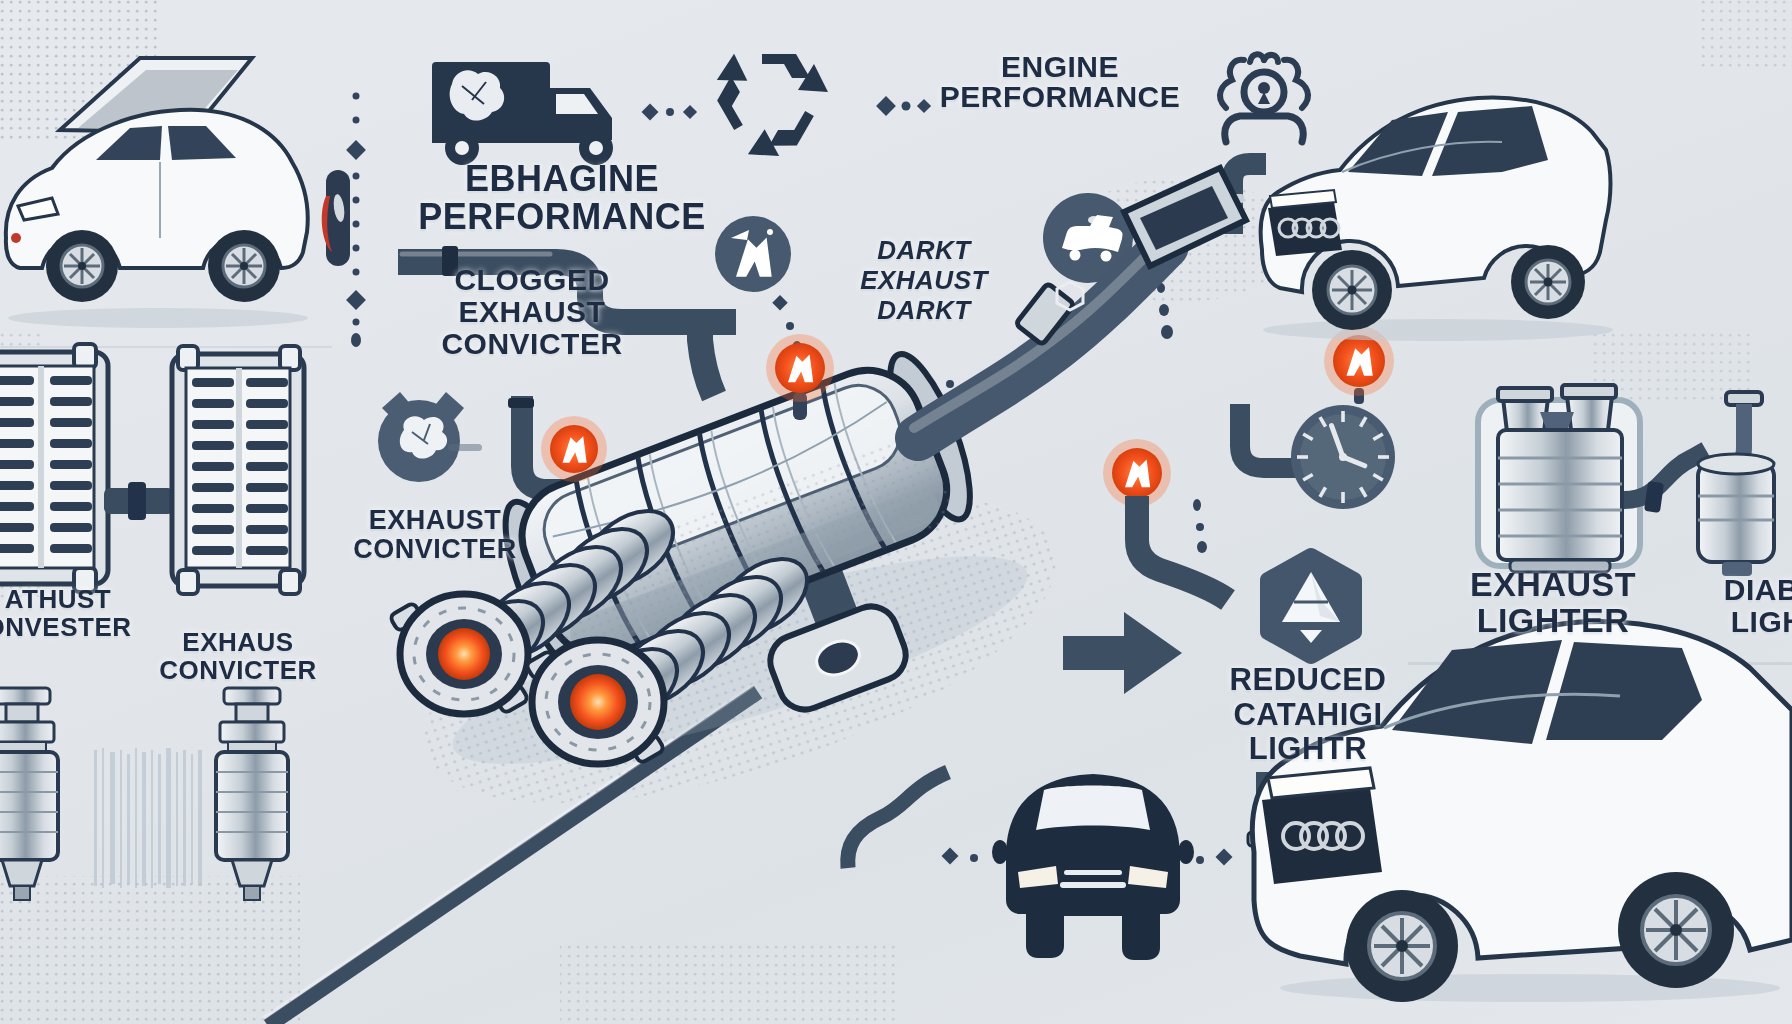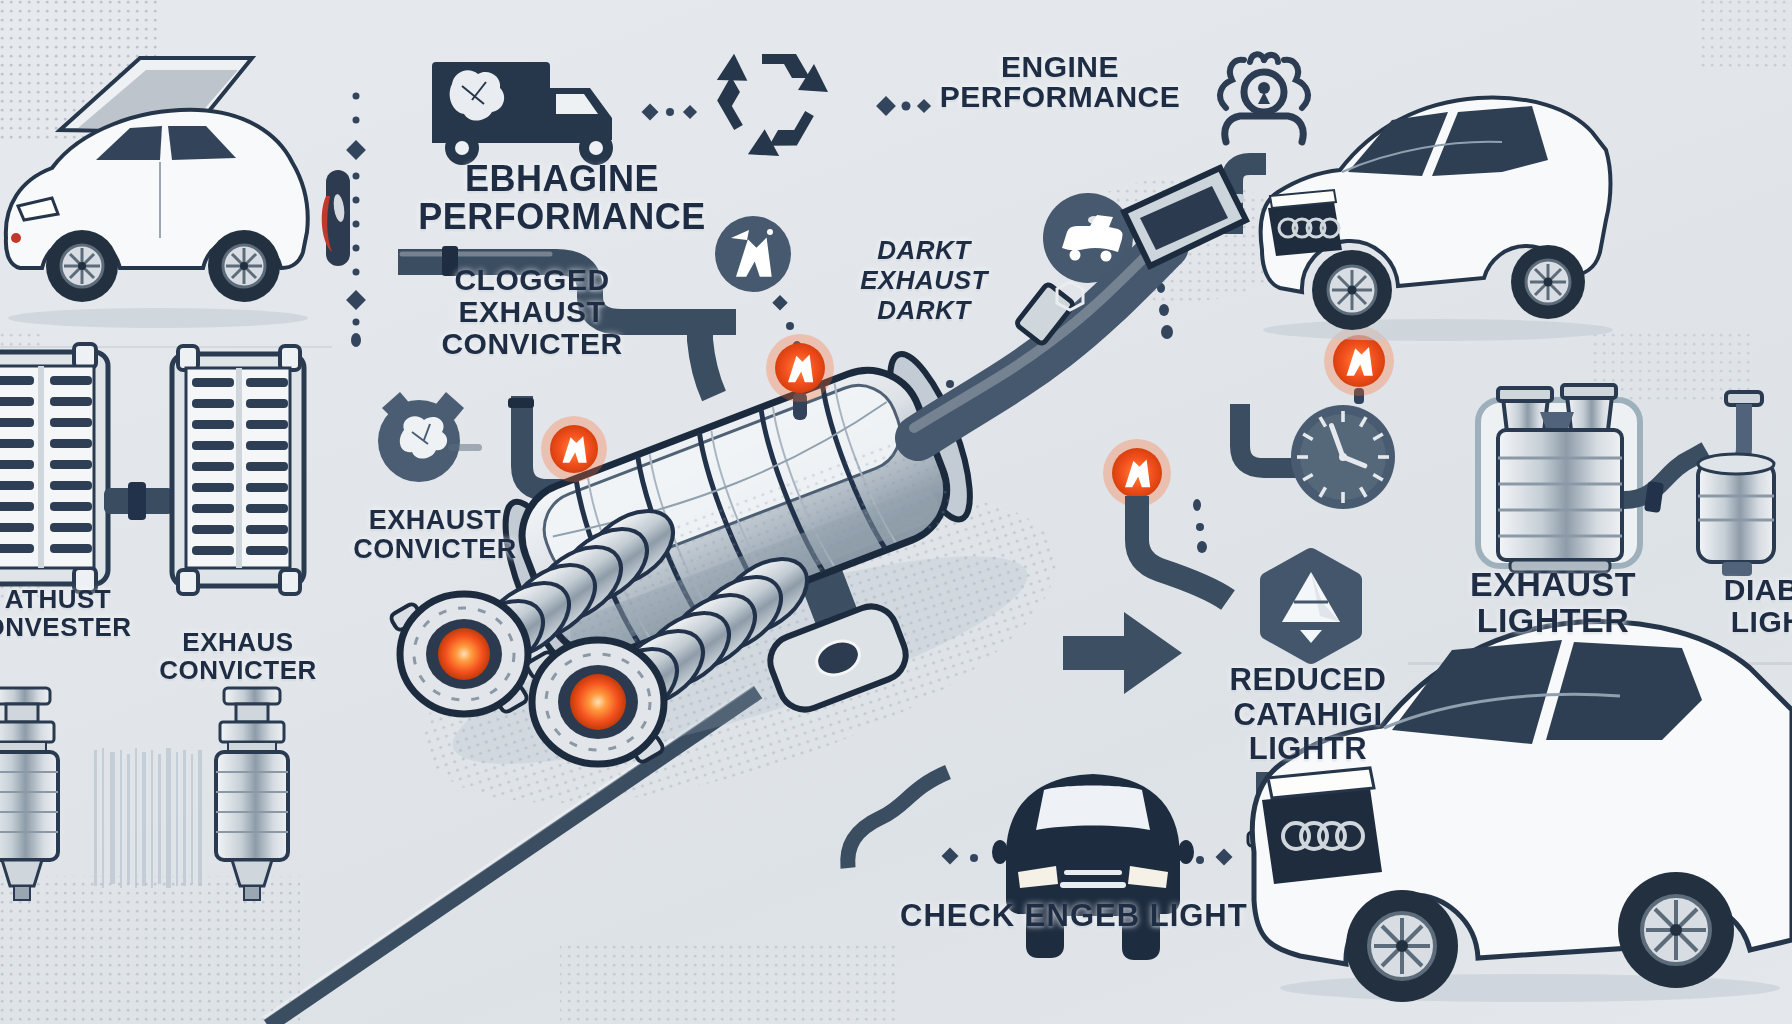--- a/index.html
+++ b/index.html
@@ -646,16 +646,13 @@
 </div>
 <div class="lbl" id="lbl-diabki">
   <div>DIABKI</div>
   <div>LIGHT</div>
 </div>
 <div class="lbl" id="lbl-darged">
   <div>REDUCED</div>
   <div>CATAHIGI</div>
   <div>LIGHTR</div>
 </div>
-<div class="lbl" id="lbl-check">
-  <div>CHECK ENGEB LIGHT</div>
-</div>
 </div>
 
 </body></html>

